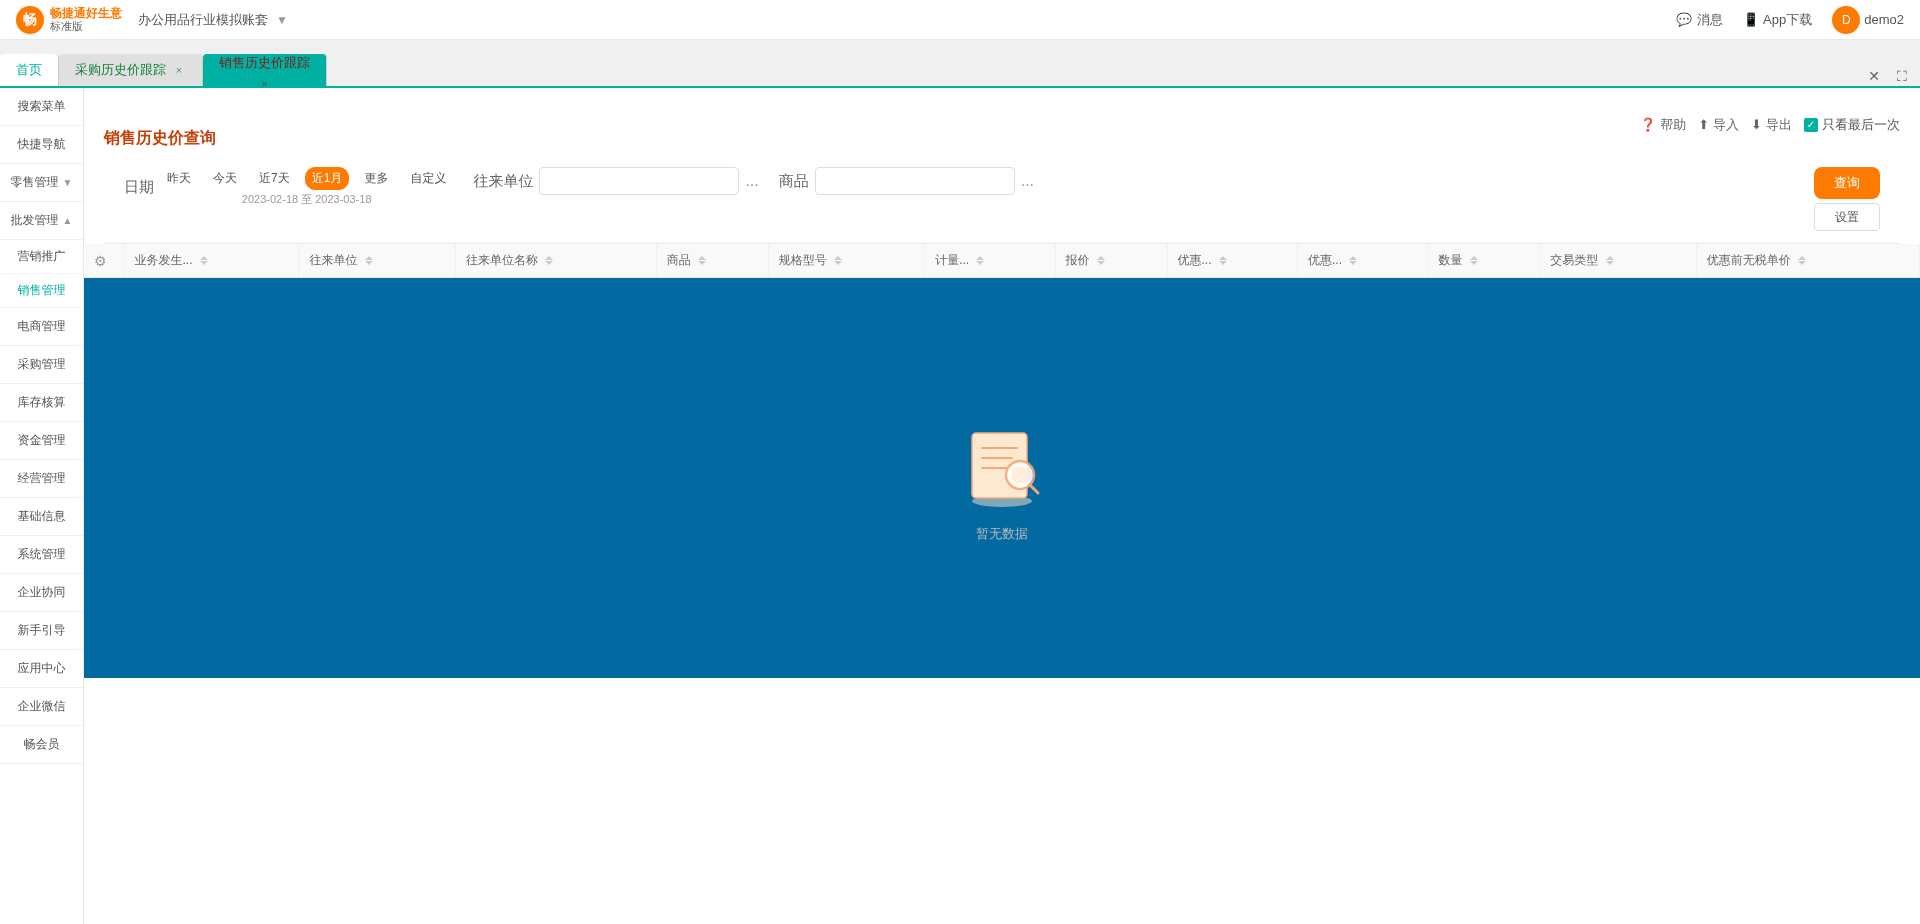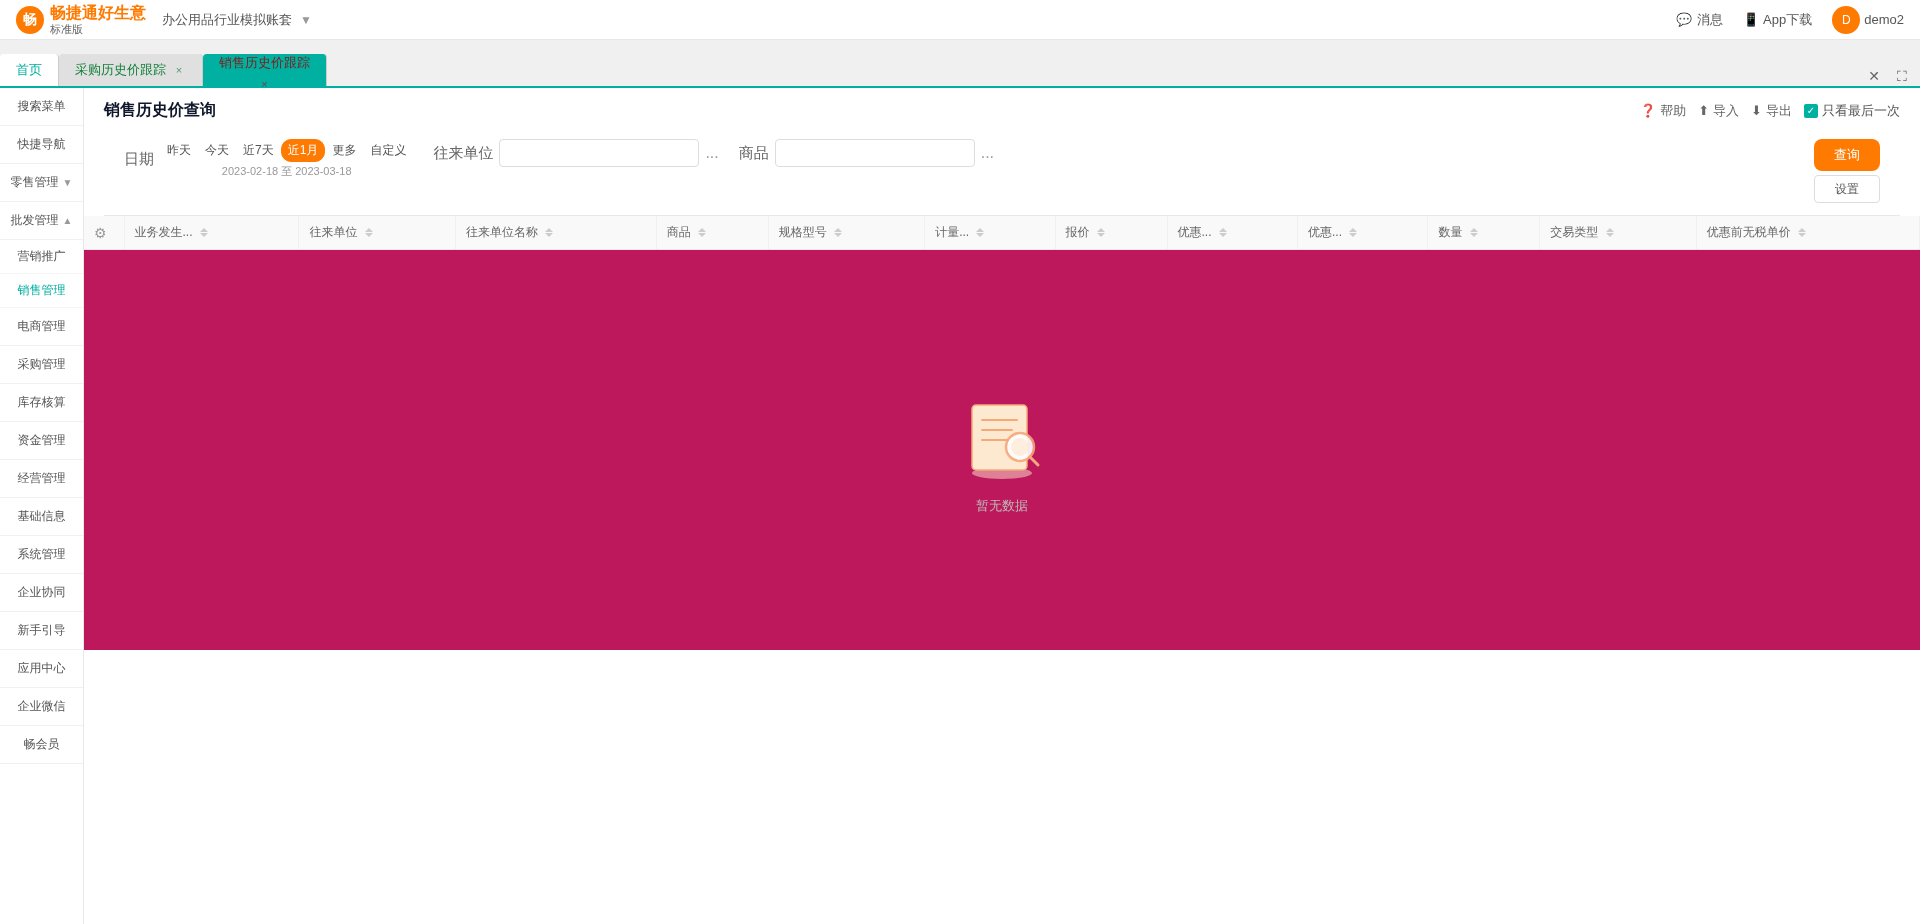--- a/index.html
+++ b/index.html
@@ -32,21 +32,21 @@
       background: #ff7a00;
       border-radius: 50%;
       display: flex;
       align-items: center;
       justify-content: center;
       color: white;
       font-size: 14px;
       font-weight: bold;
     }
     .logo-text { font-size: 11px; color: #666; line-height: 1.2; }
-    .logo-text .main { color: #ff7a00; font-weight: bold; font-size: 16px; }
+    .logo-text .main { color: #ff7a00; font-weight: bold; font-size: 12px; }
     .header-title { font-size: 13px; color: #555; margin-left: 8px; }
     .header-dropdown { color: #999; font-size: 12px; cursor: pointer; }
     .header-right {
       display: flex;
       align-items: center;
       gap: 20px;
     }
     .header-action {
       display: flex;
       align-items: center;
@@ -194,21 +194,22 @@
     }
     .page-title-row {
       display: flex;
       align-items: center;
       justify-content: space-between;
       padding-bottom: 10px;
     }
     .page-title {
       font-size: 16px;
       font-weight: 600;
-      color: #0f172a;
+      color: #c2410c;
+      margin-top: 28px;
     }
     .page-actions {
       display: flex;
       align-items: center;
       gap: 12px;
     }
     .page-action-btn {
       display: flex;
       align-items: center;
       gap: 4px;
@@ -254,21 +255,21 @@
     .filter-label { color: #666; font-size: 15px; white-space: nowrap; }
     .date-options {
       display: flex;
       align-items: center;
       flex-direction: column;
       gap: 2px;
     }
     .date-btns {
       display: flex;
       align-items: center;
-      gap: 0;
+      gap: 8px;
     }
     .date-btn {
       padding: 2px 6px;
       border-radius: 3px;
       cursor: pointer;
       font-size: 12px;
       color: #555;
       border: 1px solid transparent;
     }
     .date-btn.active {
@@ -366,21 +367,21 @@
     }
     .gear-icon { color: #999; cursor: pointer; font-size: 14px; }
     .empty-text {
       font-size: 13px;
       color: #bbb;
     }
 
     
     .table-body-empty {
       height: 400px;
-      background: #be185d;
+      background: #0369a1;
       display: flex;
       align-items: center;
       justify-content: center;
     }
     .empty-wrapper {
       display: flex;
       flex-direction: column;
       align-items: center;
       gap: 12px;
     }

